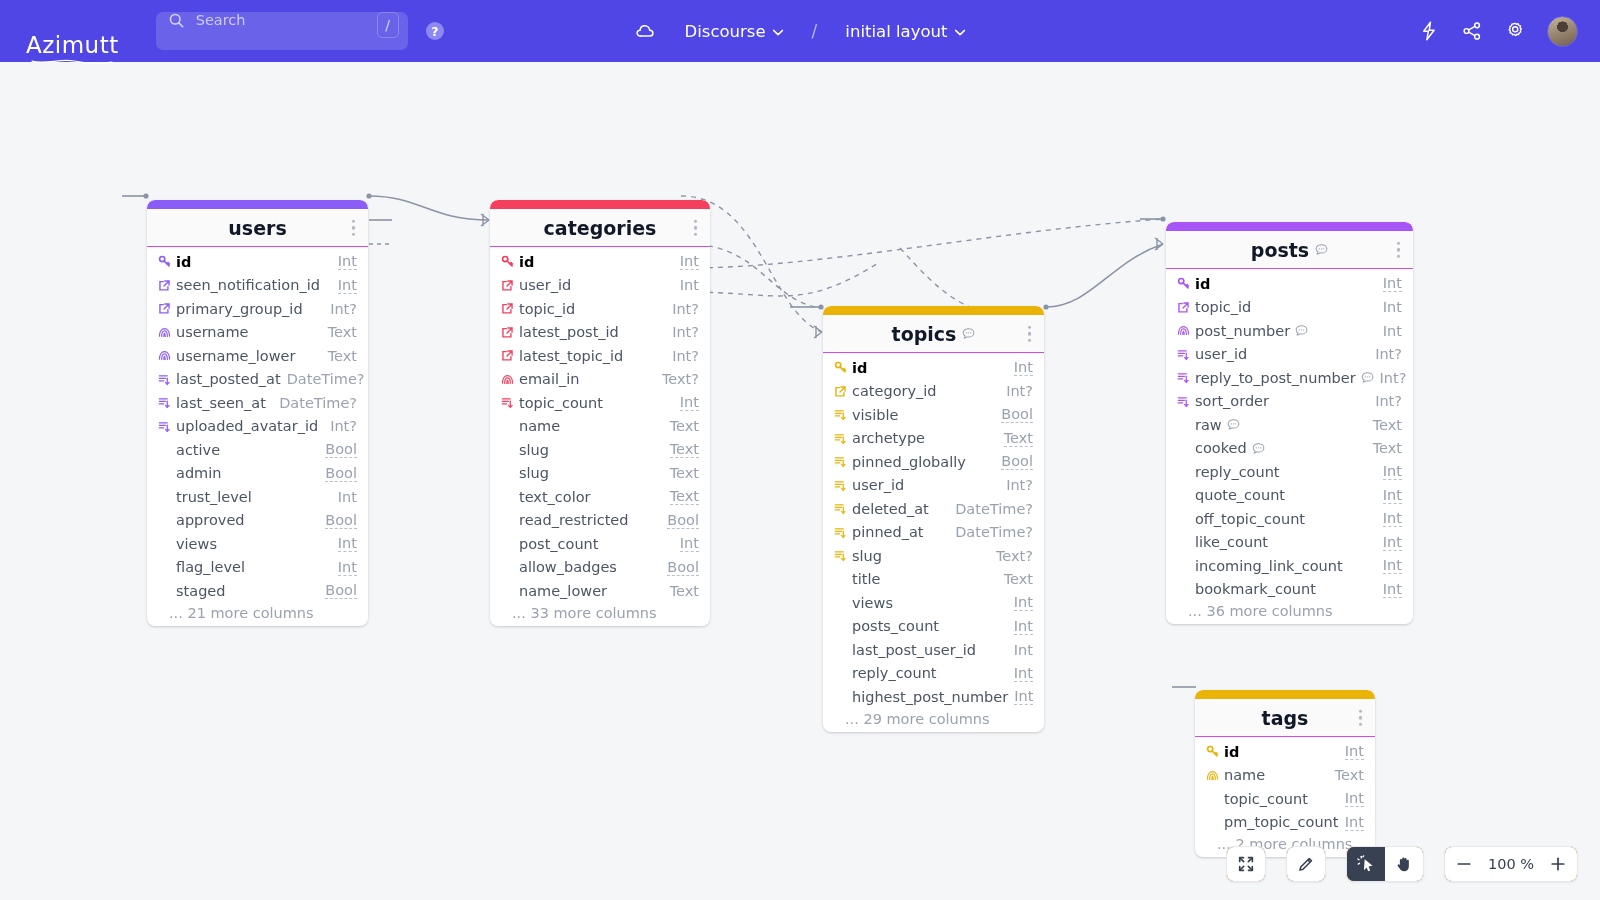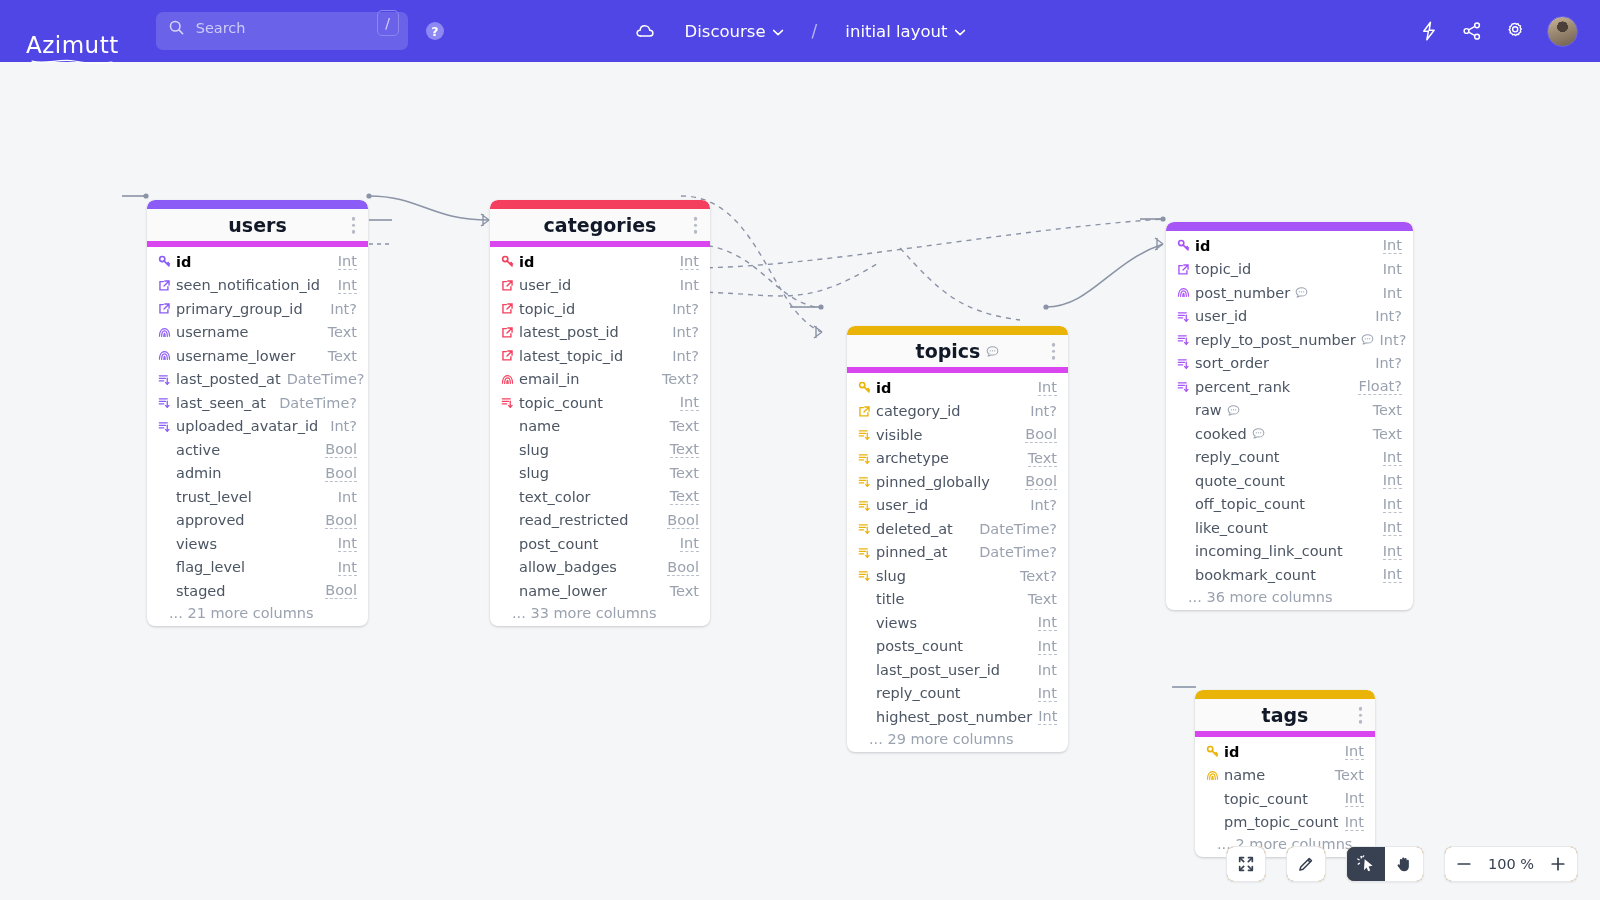--- a/index.html
+++ b/index.html
@@ -29,21 +29,21 @@
     font-family: "DejaVu Sans", sans-serif;
   }
   .brand .wordmark { line-height: 1; font-weight: 400; margin-top: 36px; }
   .brand .swoosh { width: 84px; height: 7px; margin-top: 1px; }
 
   .search-box {
     margin-left: 37px;
     width: 252px; height: 38px;
     background: #6a63ea;
     border-radius: 7px;
-    display: flex; align-items: flex-end;
+    display: flex; align-items: flex-start;
     padding: 0 9px 14px 12px;
   }
   .search-box .s-icon { width: 17px; height: 17px; flex: 0 0 auto; }
   .search-input {
     flex: 1 1 auto;
     background: transparent; border: none; outline: none;
     color: #ffffff;
     font-size: 14.5px;
     margin-left: 11px;
     font-family: "DejaVu Sans", sans-serif;
@@ -95,21 +95,21 @@
     box-shadow: 0 1px 3px rgba(16,24,40,.12), 0 1px 2px rgba(16,24,40,.08);
     overflow: hidden;
     z-index: 10;
   }
   .tbl-bar { height: 9px; border-radius: 8px 8px 0 0; }
   .tbl-head {
     height: 38px;
     background: #fafafa;
     display: flex; align-items: center; justify-content: center;
     position: relative;
-    border-bottom: 6px solid #d946ef;
+    border-bottom: 1px solid #d946ef;
   }
   .tbl-title {
     font-size: 19px; font-weight: 700; color: #111827;
     display: flex; align-items: center; gap: 6px;
   }
   .dots {
     position: absolute; right: 13px; top: 50%; transform: translateY(-50%);
     display: flex; flex-direction: column; gap: 3px;
   }
   .dots i { width: 3.5px; height: 3.5px; border-radius: 50%; background: #b6bac4; display: block; }
@@ -611,21 +611,21 @@
             </div>
             <div class="col">
               <span class="ic"></span>
               <span class="nm">name_lower</span>
               <span class="sp"></span>
               <span class="ty">Text</span>
             </div>
             <div class="more">... 33 more columns</div>
           </div>
         </div>
-        <div class="tbl" style="left: 823px; top: 264px; width: 221px; margin-left: 24px;">
+        <div class="tbl" style="left: 823px; top: 244px; width: 221px;">
           <div class="tbl-bar" style="background: rgb(234, 179, 8);"></div>
           <div class="tbl-head">
             <div class="tbl-title">
               <span>topics</span>
               <svg width="13" height="13" viewBox="0 0 16 16">
                 <path d="M8 2.2 C4.3 2.2 1.4 4.4 1.4 7.2 C1.4 8.8 2.3 10.2 3.8 11.1 C3.7 12 3.2 12.9 2.5 13.6 C3.9 13.5 5.1 13 6 12.2 C6.6 12.3 7.3 12.4 8 12.4 C11.7 12.4 14.6 10.1 14.6 7.3 C14.6 4.5 11.7 2.2 8 2.2 Z" fill="none" stroke="#9aa2af" stroke-width="1.25" stroke-linejoin="round"></path>
                 <g fill="#9aa2af">
                   <circle cx="5.3" cy="7.2" r="0.85"></circle>
                   <circle cx="8" cy="7.2" r="0.85"></circle>
                   <circle cx="10.7" cy="7.2" r="0.85"></circle>
@@ -811,20 +811,38 @@
               <span class="ic"></span>
               <span class="nm">highest_post_number</span>
               <span class="sp"></span>
               <span class="ty u">Int</span>
             </div>
             <div class="more">... 29 more columns</div>
           </div>
         </div>
         <div class="tbl" style="left: 1166px; top: 160px; width: 247px;">
           <div class="tbl-bar" style="background: rgb(168, 85, 247);"></div>
+          <div class="tbl-head">
+            <div class="tbl-title">
+              <span>posts</span>
+              <svg width="13" height="13" viewBox="0 0 16 16">
+                <path d="M8 2.2 C4.3 2.2 1.4 4.4 1.4 7.2 C1.4 8.8 2.3 10.2 3.8 11.1 C3.7 12 3.2 12.9 2.5 13.6 C3.9 13.5 5.1 13 6 12.2 C6.6 12.3 7.3 12.4 8 12.4 C11.7 12.4 14.6 10.1 14.6 7.3 C14.6 4.5 11.7 2.2 8 2.2 Z" fill="none" stroke="#9aa2af" stroke-width="1.25" stroke-linejoin="round"></path>
+                <g fill="#9aa2af">
+                  <circle cx="5.3" cy="7.2" r="0.85"></circle>
+                  <circle cx="8" cy="7.2" r="0.85"></circle>
+                  <circle cx="10.7" cy="7.2" r="0.85"></circle>
+                </g>
+              </svg>
+            </div>
+            <div class="dots">
+              <i></i>
+              <i></i>
+              <i></i>
+            </div>
+          </div>
           <div class="cols">
             <div class="col pk">
               <span class="ic">
                 <svg width="13" height="13" viewBox="0 0 16 16">
                   <g>
                     <circle cx="5.2" cy="5.0" r="3.2" fill="none" stroke="#a855f7" stroke-width="2"></circle>
                     <path d="M7.4 7.2 L13.6 13.4 M11 11 L12.6 9.4 M12.6 12.4 L14 11" fill="none" stroke="#a855f7" stroke-width="2" stroke-linecap="round"></path>
                   </g>
                 </svg>
               </span>
@@ -919,36 +937,20 @@
                     <path d="M1.6 6.6 H9.2"></path>
                     <path d="M1.6 9.8 H7"></path>
                     <path d="M11.4 6.4 V13.6"></path>
                     <path d="M9.2 11.6 L11.4 13.9 L13.6 11.6"></path>
                   </g>
                 </svg>
               </span>
               <span class="nm">sort_order</span>
               <span class="sp"></span>
               <span class="ty">Int?</span>
-            </div>
-            <div class="col">
-              <span class="ic">
-                <svg width="13" height="13" viewBox="0 0 16 16">
-                  <g fill="none" stroke="#a855f7" stroke-width="1.55" stroke-linecap="round">
-                    <path d="M1.6 3.4 H11.4"></path>
-                    <path d="M1.6 6.6 H9.2"></path>
-                    <path d="M1.6 9.8 H7"></path>
-                    <path d="M11.4 6.4 V13.6"></path>
-                    <path d="M9.2 11.6 L11.4 13.9 L13.6 11.6"></path>
-                  </g>
-                </svg>
-              </span>
-              <span class="nm">percent_rank</span>
-              <span class="sp"></span>
-              <span class="ty u">Float?</span>
             </div>
             <div class="col">
               <span class="ic"></span>
               <span class="nm">raw</span>
               <span class="cmt">
                 <svg width="13" height="13" viewBox="0 0 16 16">
                   <path d="M8 2.2 C4.3 2.2 1.4 4.4 1.4 7.2 C1.4 8.8 2.3 10.2 3.8 11.1 C3.7 12 3.2 12.9 2.5 13.6 C3.9 13.5 5.1 13 6 12.2 C6.6 12.3 7.3 12.4 8 12.4 C11.7 12.4 14.6 10.1 14.6 7.3 C14.6 4.5 11.7 2.2 8 2.2 Z" fill="none" stroke="#9aa2af" stroke-width="1.25" stroke-linejoin="round"></path>
                   <g fill="#9aa2af">
                     <circle cx="5.3" cy="7.2" r="0.85"></circle>
                     <circle cx="8" cy="7.2" r="0.85"></circle>

